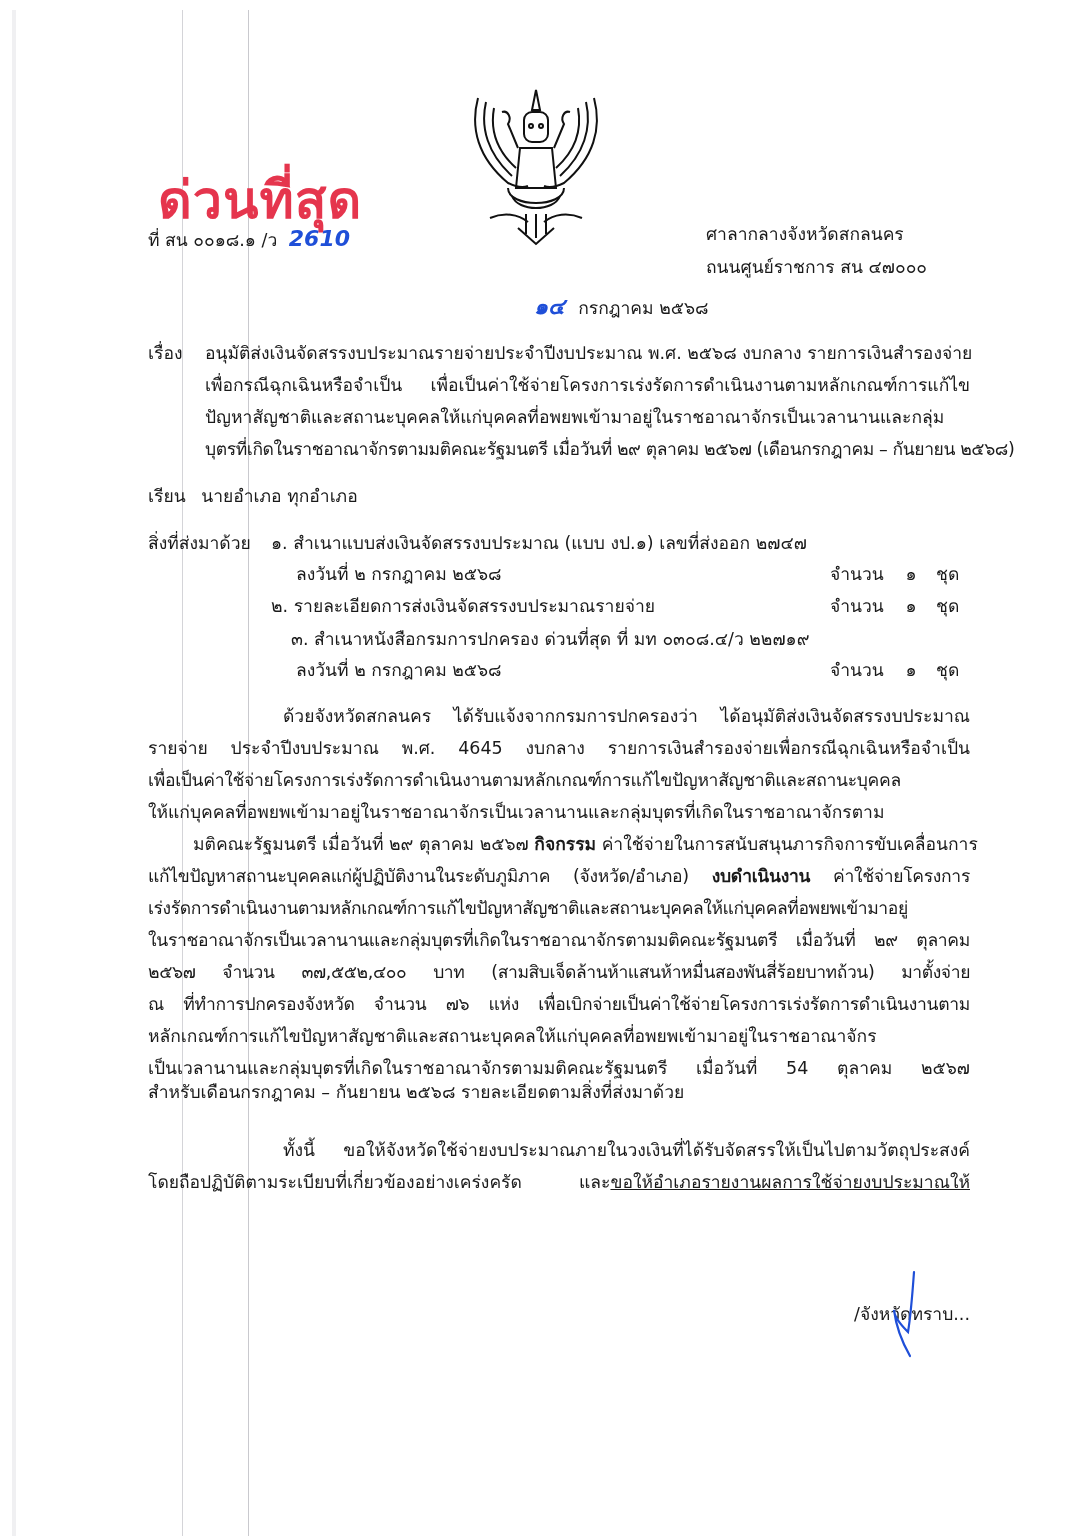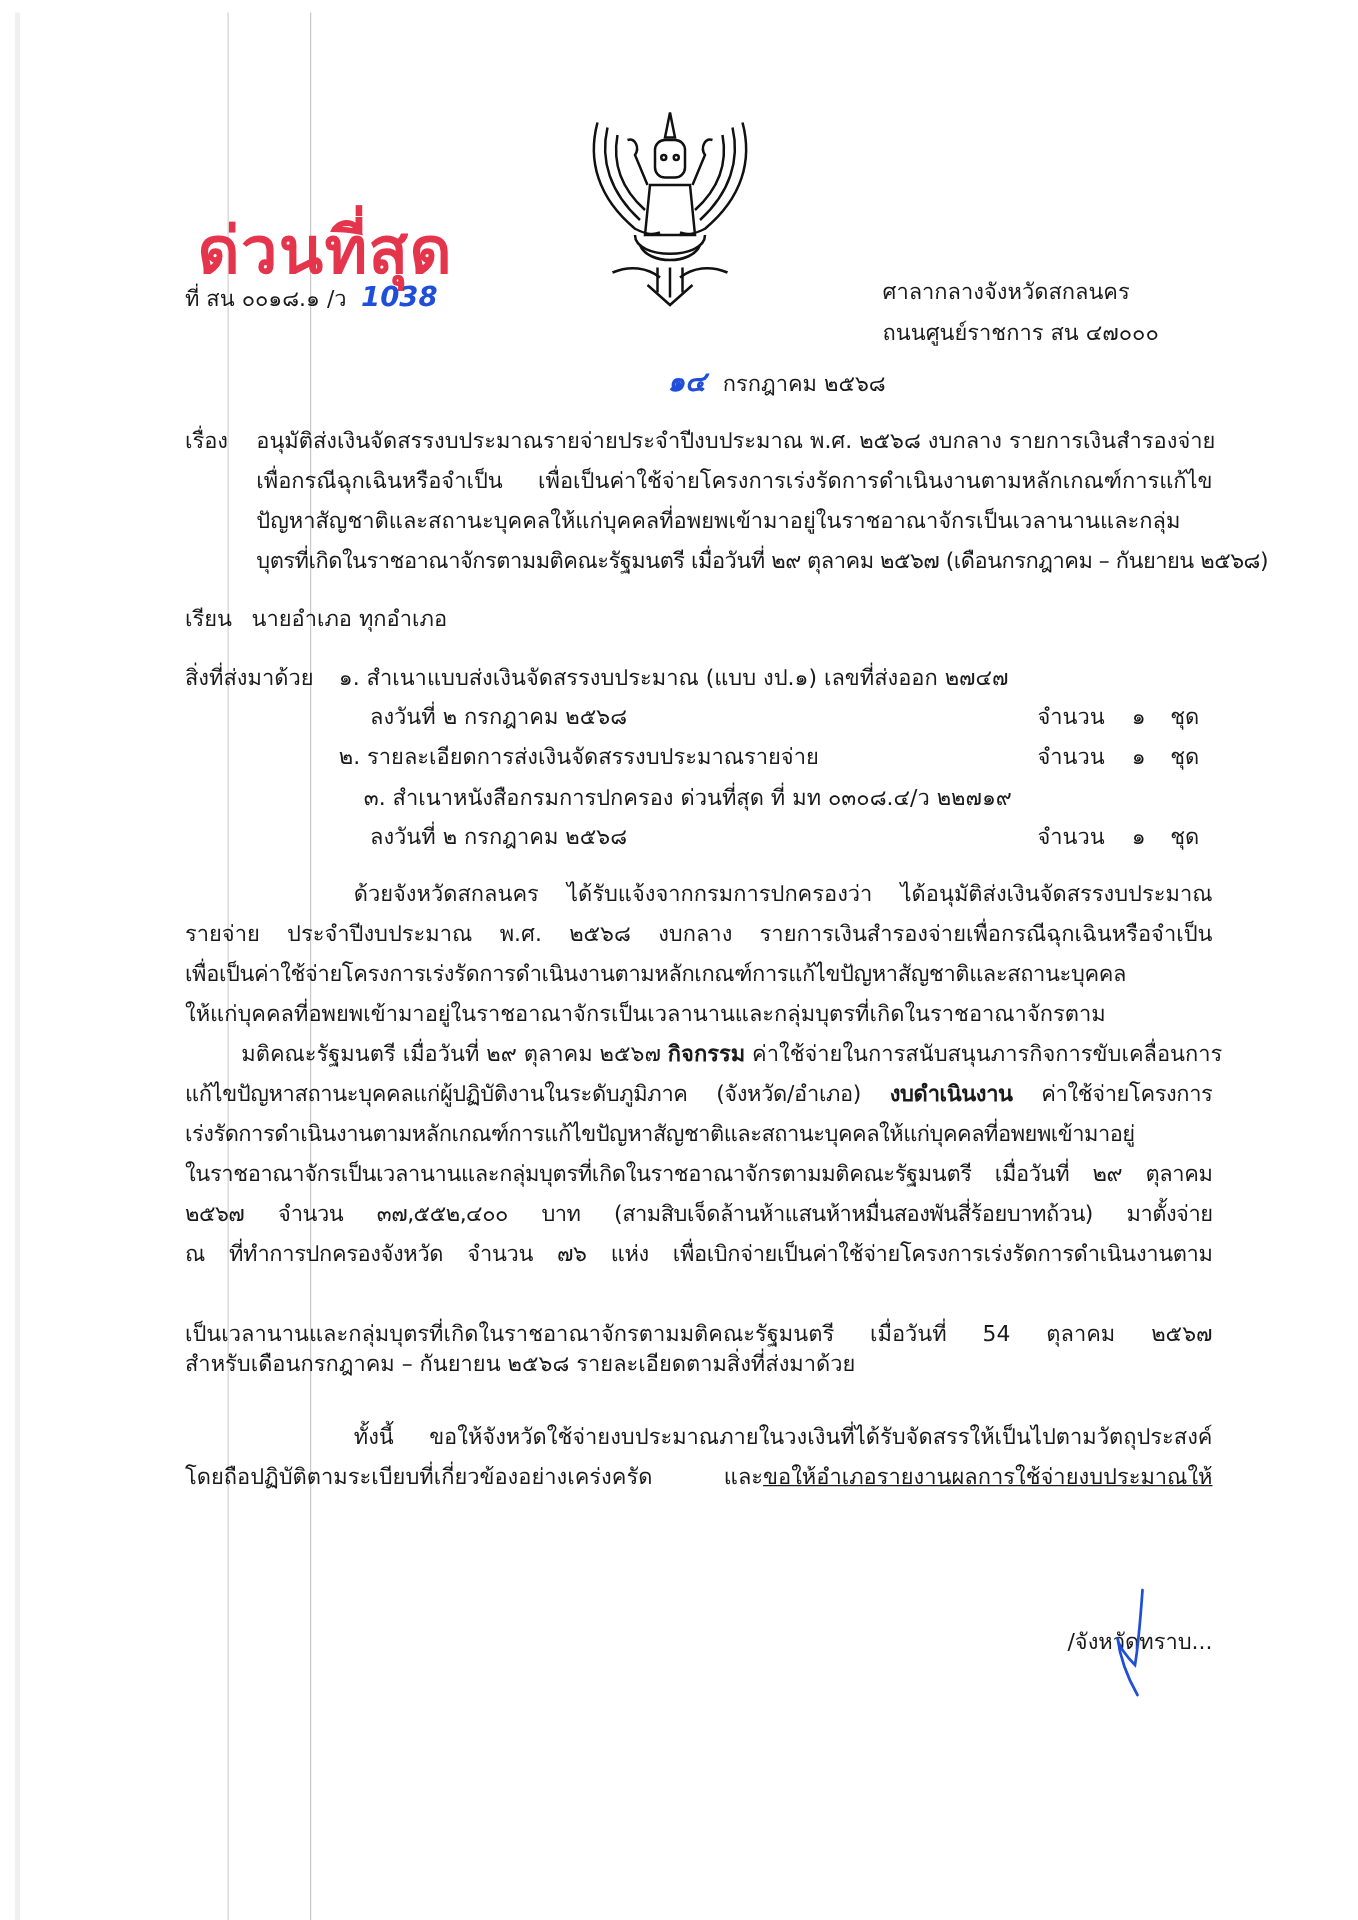--- a/index.html
+++ b/index.html
@@ -60,21 +60,21 @@
     <path d="M44 108 C 50 124, 86 124, 92 108"></path>
     <path d="M22 130 C 36 124, 50 126, 60 134"></path>
     <path d="M114 130 C 100 124, 86 126, 76 134"></path>
     <path d="M50 140 L 68 156 L 86 140"></path>
     <path d="M58 126 L 58 146 M 68 126 L 68 150 M 78 126 L 78 146"></path>
   </g>
 </svg>
 
 <div class="abs txt" style="left:148px; top:228px;">
   <span>ที่ สน ๐๐๑๘.๑ /ว</span>
-  <span class="hand" style="font-size:22px; margin-left:6px;">1038</span>
+  <span class="hand" style="font-size:22px; margin-left:6px;">2610</span>
 </div>
 
 <div class="abs txt" style="left:706px; top:226px;">ศาลากลางจังหวัดสกลนคร</div>
 <div class="abs txt" style="left:706px; top:259px;">ถนนศูนย์ราชการ สน ๔๗๐๐๐</div>
 
 <div class="abs txt" style="left:534px; top:296px;">
   <span class="hand" style="font-size:22px;">๑๔</span>
   <span style="margin-left:8px;">กรกฎาคม ๒๕๖๘</span>
 </div>
 
@@ -114,33 +114,34 @@
 <div class="abs txt" style="left:271px; top:631px;margin-left:20px;">๓. สำเนาหนังสือกรมการปกครอง ด่วนที่สุด ที่ มท ๐๓๐๘.๔/ว ๒๒๗๑๙</div>
 <div class="abs txt" style="left:296px; top:662px;">ลงวันที่ ๒ กรกฎาคม ๒๕๖๘</div>
 <div class="abs txt" style="left:830px; top:662px;">
   <span>จำนวน</span>
   <span style="margin-left:16px;">๑</span>
   <span style="margin-left:14px;">ชุด</span>
 </div>
 
 <div class="abs" style="left:148px; top:708px; width:822px; height:420px;">
   <div class="line txt just" style="top:0; left:135px;">ด้วยจังหวัดสกลนคร ได้รับแจ้งจากกรมการปกครองว่า ได้อนุมัติส่งเงินจัดสรรงบประมาณ</div>
-  <div class="line txt just" style="top:32px;">รายจ่าย ประจำปีงบประมาณ พ.ศ. ๒๕๖๘ งบกลาง รายการเงินสำรองจ่ายเพื่อกรณีฉุกเฉินหรือจำเป็น</div>
+  <div class="line txt just" style="top:32px;">รายจ่าย ประจำปีงบประมาณ พ.ศ. 4645 งบกลาง รายการเงินสำรองจ่ายเพื่อกรณีฉุกเฉินหรือจำเป็น</div>
   <div class="line txt just" style="top:64px; letter-spacing:-0.3px;">เพื่อเป็นค่าใช้จ่ายโครงการเร่งรัดการดำเนินงานตามหลักเกณฑ์การแก้ไขปัญหาสัญชาติและสถานะบุคคล</div>
   <div class="line txt just" style="top:96px;">ให้แก่บุคคลที่อพยพเข้ามาอยู่ในราชอาณาจักรเป็นเวลานานและกลุ่มบุตรที่เกิดในราชอาณาจักรตาม</div>
   <div class="line txt just" style="top:128px;margin-left:45px;">
     <span>มติคณะรัฐมนตรี เมื่อวันที่ ๒๙ ตุลาคม ๒๕๖๗ </span><span class="bold">กิจกรรม</span><span> ค่าใช้จ่ายในการสนับสนุนภารกิจการขับเคลื่อนการ</span>
   </div>
   <div class="line txt just" style="top:192px; letter-spacing:-0.4px;">เร่งรัดการดำเนินงานตามหลักเกณฑ์การแก้ไขปัญหาสัญชาติและสถานะบุคคลให้แก่บุคคลที่อพยพเข้ามาอยู่</div>
   <div class="line txt just" style="top:160px; letter-spacing:-0.3px;">
     <span>แก้ไขปัญหาสถานะบุคคลแก่ผู้ปฏิบัติงานในระดับภูมิภาค (จังหวัด/อำเภอ) </span><span class="bold">งบดำเนินงาน</span><span> ค่าใช้จ่ายโครงการ</span>
   </div>
   <div class="line txt just" style="top:224px; letter-spacing:-0.3px;">ในราชอาณาจักรเป็นเวลานานและกลุ่มบุตรที่เกิดในราชอาณาจักรตามมติคณะรัฐมนตรี เมื่อวันที่ ๒๙ ตุลาคม</div>
   <div class="line txt just" style="top:256px; letter-spacing:-0.4px;">๒๕๖๗ จำนวน ๓๗,๕๕๒,๔๐๐ บาท (สามสิบเจ็ดล้านห้าแสนห้าหมื่นสองพันสี่ร้อยบาทถ้วน) มาตั้งจ่าย</div>
   <div class="line txt just" style="top:288px; letter-spacing:-0.3px;">ณ ที่ทำการปกครองจังหวัด จำนวน ๗๖ แห่ง เพื่อเบิกจ่ายเป็นค่าใช้จ่ายโครงการเร่งรัดการดำเนินงานตาม</div>
+  <div class="line txt just" style="top:320px;">หลักเกณฑ์การแก้ไขปัญหาสัญชาติและสถานะบุคคลให้แก่บุคคลที่อพยพเข้ามาอยู่ในราชอาณาจักร</div>
   <div class="line txt just" style="top:352px;">เป็นเวลานานและกลุ่มบุตรที่เกิดในราชอาณาจักรตามมติคณะรัฐมนตรี เมื่อวันที่ 54 ตุลาคม ๒๕๖๗</div>
   <div class="line txt" style="top:376px;">สำหรับเดือนกรกฎาคม – กันยายน ๒๕๖๘  รายละเอียดตามสิ่งที่ส่งมาด้วย</div>
 </div>
 
 <div class="abs" style="left:148px; top:1142px; width:822px; height:70px;">
   <div class="line txt just" style="top:0; left:135px;">ทั้งนี้ ขอให้จังหวัดใช้จ่ายงบประมาณภายในวงเงินที่ได้รับจัดสรรให้เป็นไปตามวัตถุประสงค์</div>
   <div class="line txt just" style="top:32px;">
     <span>โดยถือปฏิบัติตามระเบียบที่เกี่ยวข้องอย่างเคร่งครัด และ</span><span class="ul">ขอให้อำเภอรายงานผลการใช้จ่ายงบประมาณให้</span>
   </div>
 </div>

